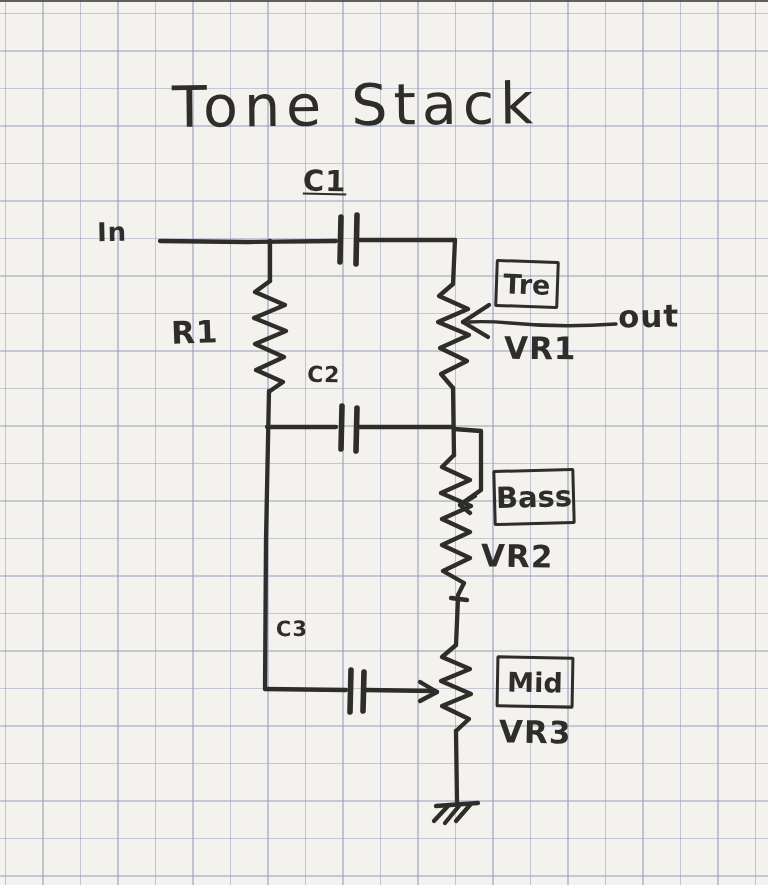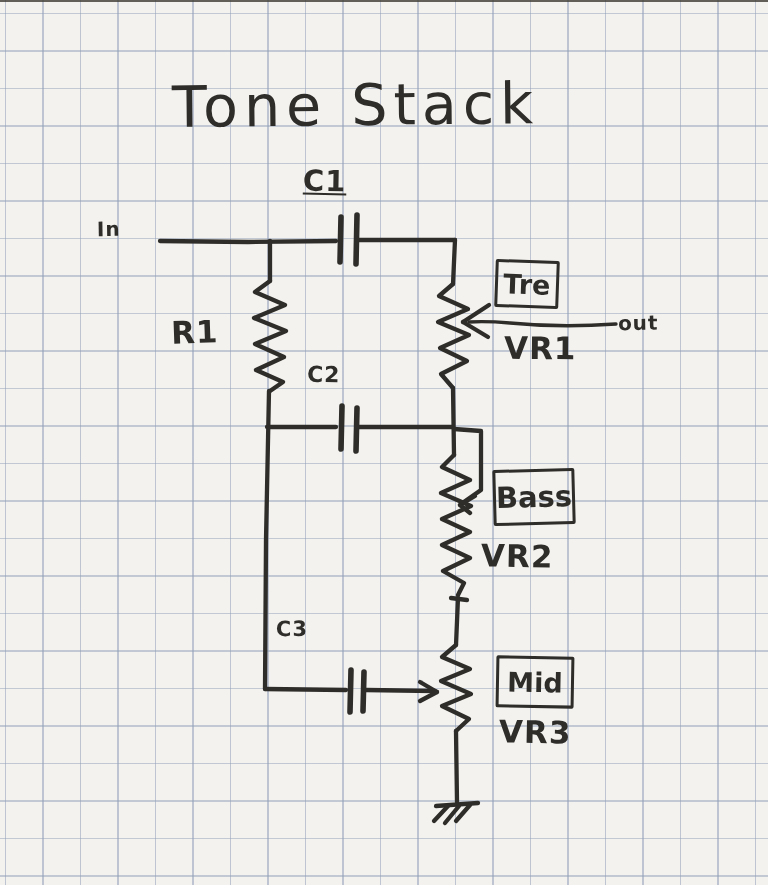--- a/index.html
+++ b/index.html
@@ -112,31 +112,31 @@
   <path d="M456,731 L457,802"></path>
 
   <path d="M436,806 L478,803"></path>
   <path d="M448,806 L434,821"></path>
   <path d="M459,806 L445,823"></path>
   <path d="M470,805 L456,821"></path>
 </svg>
 
 <div class="title">Tone Stack</div>
 
-<span class="lbl" style="left:97px; top:219px; font-size:20px; transform:rotate(-1deg);">In</span>
+<span class="lbl" style="left:97px; top:219px; font-size:26px; transform:rotate(-1deg);">In</span>
 
 <span class="lbl" style="left:303px; top:167px; font-size:29px; transform:rotate(1deg);text-decoration:underline;">C1</span>
 
 <span class="lbl" style="left:171px; top:317px; font-size:31px; transform:rotate(-2deg);">R1</span>
 
 <span class="lbl" style="left:307px; top:364px; font-size:22px; transform:rotate(1deg);">C2</span>
 
 <span class="lbl" style="left:276px; top:619px; font-size:21px; transform:rotate(-1deg);">C3</span>
 
-<span class="lbl" style="left:618px; top:301px; font-size:20px; transform:rotate(-1deg);margin-top:12px;">out</span>
+<span class="lbl" style="left:618px; top:301px; font-size:31px; transform:rotate(-1deg);">out</span>
 
 <span class="lbl" style="left:504px; top:333px; font-size:31px; transform:rotate(0.5deg);text-align:right;">VR1</span>
 
 <span class="lbl" style="left:481px; top:541px; font-size:31px; transform:rotate(1deg);">VR2</span>
 
 <span class="lbl" style="left:499px; top:717px; font-size:31px; transform:rotate(1deg);">VR3</span>
 
 <div class="fnbox" style="left:495px; top:260px; width:58px; height:42px; font-size:27px; transform:rotate(2deg);">
   <span>Tre</span>
 </div>

